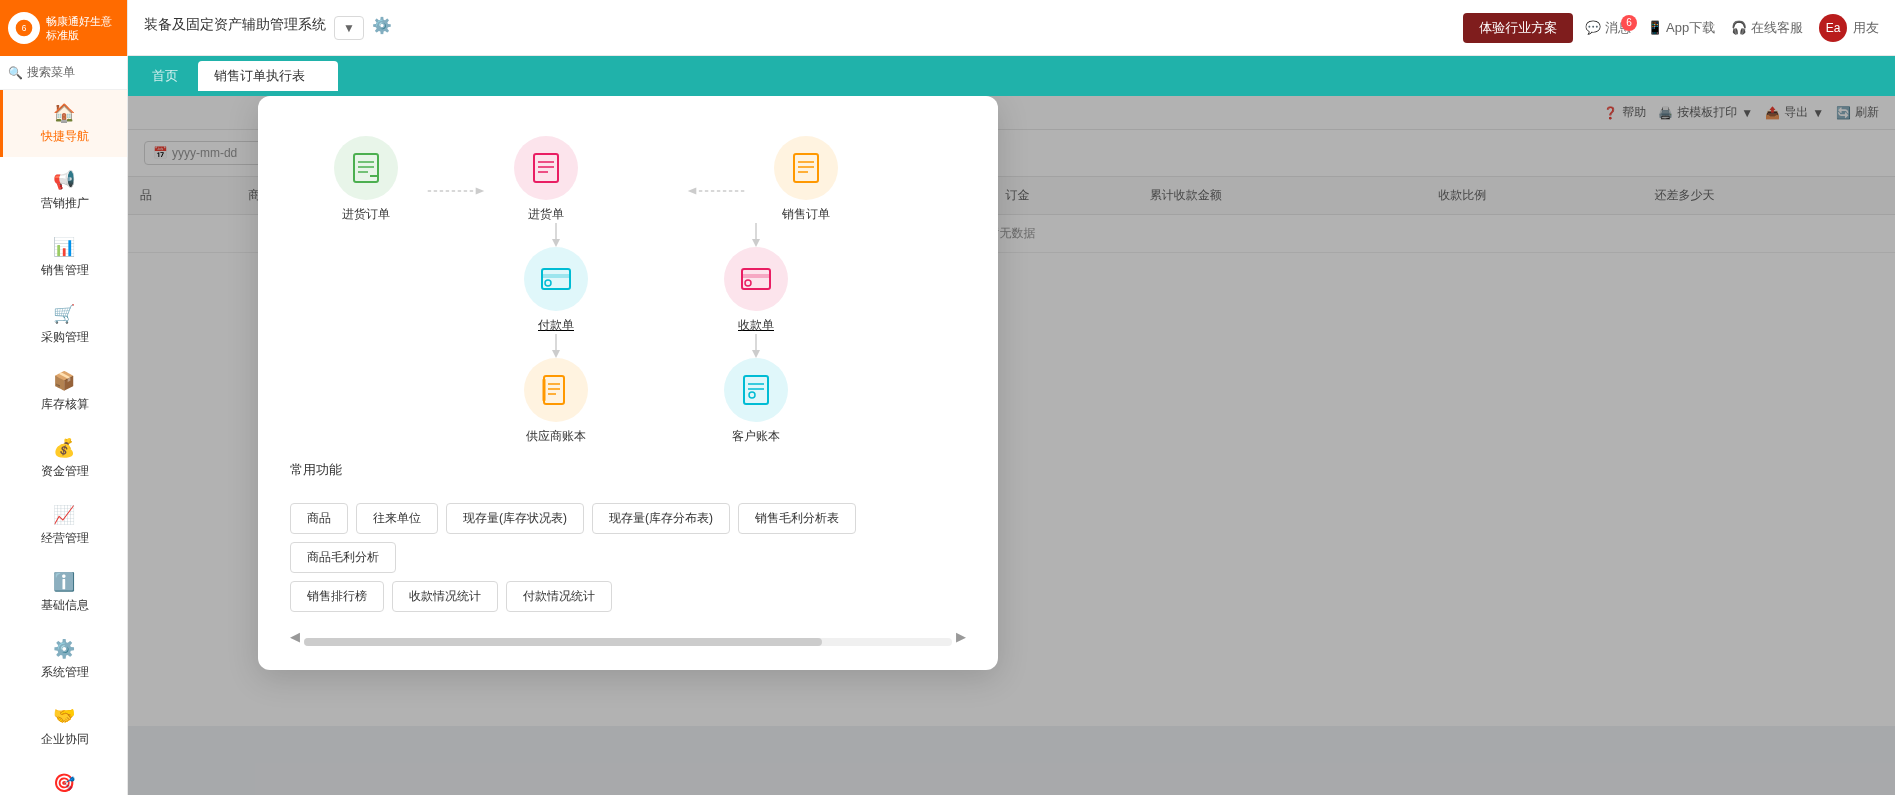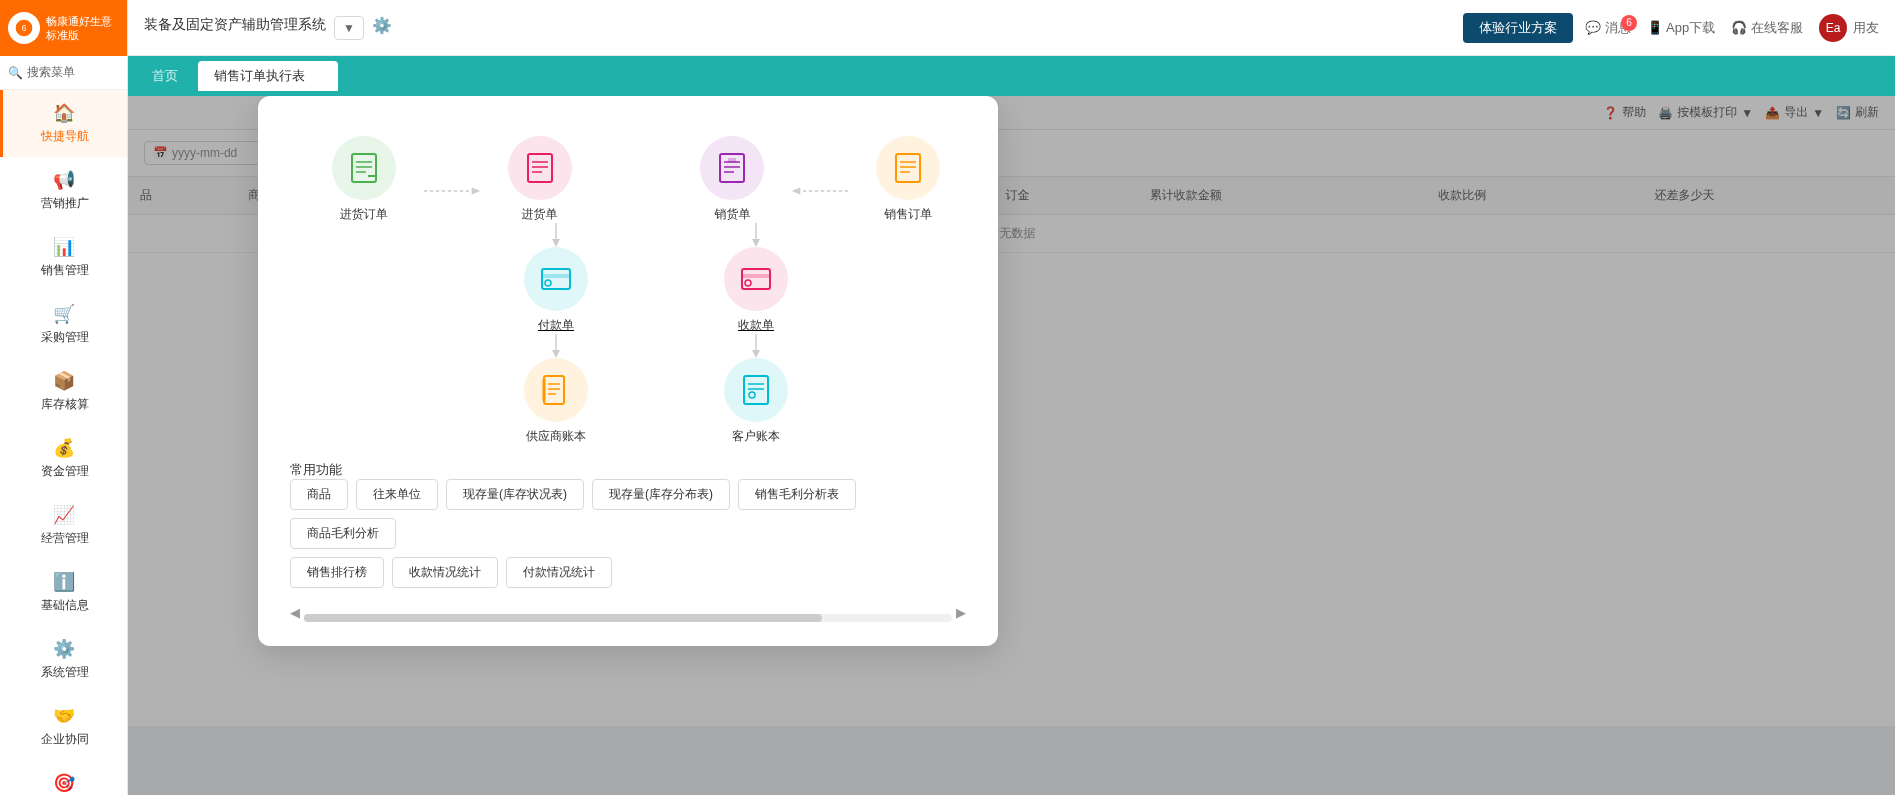--- a/index.html
+++ b/index.html
@@ -22,21 +22,21 @@
 
     
     .main-area { flex: 1; display: flex; flex-direction: column; overflow: hidden; }
 
     
     .topbar { height: 56px; background: #fff; display: flex; align-items: center; padding: 0 16px; gap: 12px; border-bottom: 1px solid #e8e8e8; }
     .topbar-title { font-size: 14px; color: #333; flex: 1; display: flex; align-items: flex-start; gap: 8px; }
     .topbar-title-text { font-weight: 500; }
     .topbar-dropdown { border: 1px solid #d9d9d9; border-radius: 4px; padding: 4px 8px; cursor: pointer; color: #666; font-size: 12px; display: flex; align-items: center; gap: 4px; }
     .topbar-settings { color: #666; cursor: pointer; font-size: 16px; }
-    .topbar-btn { background: #0c4a6e; color: #fff; border: none; border-radius: 4px; padding: 6px 16px; cursor: pointer; font-size: 13px; }
+    .topbar-btn { background: #7f1d1d; color: #fff; border: none; border-radius: 4px; padding: 6px 16px; cursor: pointer; font-size: 13px; }
     .topbar-right { display: flex; align-items: center; gap: 16px; color: #666; font-size: 13px; }
     .topbar-badge { position: relative; cursor: pointer; }
     .badge-dot { position: absolute; top: -4px; right: -6px; background: #ff4d4f; color: #fff; font-size: 10px; border-radius: 8px; padding: 0 4px; min-width: 16px; height: 16px; display: flex; align-items: center; justify-content: center; }
     .topbar-user { display: flex; align-items: center; gap: 6px; cursor: pointer; }
     .user-avatar { width: 28px; height: 28px; background: #b91c1c; border-radius: 50%; display: flex; align-items: center; justify-content: center; font-size: 12px; color: #fff; overflow: hidden; }
 
     
     .tabbar { height: 40px; background: #20b2aa; display: flex; align-items: center; padding: 0 8px; gap: 4px; }
     .tab { padding: 6px 16px; cursor: pointer; font-size: 13px; border-radius: 4px 4px 0 0; color: rgba(255,255,255,0.8); }
     .tab.active { background: #fff; color: #333; }
@@ -75,21 +75,21 @@
     .flow-circle.purple { background: #f3e5f5; }
     .flow-circle.orange { background: #fff3e0; }
     .flow-circle.teal { background: #e0f7fa; }
     .flow-circle.pink { background: #fce4ec; }
     .flow-label { font-size: 12px; color: #333; text-align: center; }
     .flow-arrow-h { display: flex; align-items: center; padding-bottom: 20px; }
     .flow-arrow-h svg { width: 60px; height: 20px; }
 
     
     .common-func { margin-top: 16px; }
-    .common-func-title { font-size: 13px; color: #333; margin-bottom: 0; font-weight: 500; }
+    .common-func-title { font-size: 13px; color: #333; margin-bottom: 24px; font-weight: 500; }
     .func-btns { display: flex; flex-wrap: wrap; gap: 8px; }
     .func-btn { border: 1px solid #d9d9d9; border-radius: 4px; padding: 6px 16px; font-size: 12px; color: #333; cursor: pointer; background: #fff; }
 
     
     .modal-scrollbar { margin-top: 12px; height: 8px; background: #f0f0f0; border-radius: 4px; position: relative; }
     .modal-scrollbar-thumb { height: 8px; background: #ccc; border-radius: 4px; width: 80%; position: absolute; left: 0; }
 
     
     .empty-data { text-align: center; color: #999; padding: 60px; font-size: 13px; }
 
@@ -303,32 +303,20 @@
                       <line x1="10" y1="12" x2="26" y2="12" stroke="#e91e63" stroke-width="1.5"></line>
                       <line x1="10" y1="17" x2="26" y2="17" stroke="#e91e63" stroke-width="1.5"></line>
                       <line x1="10" y1="22" x2="20" y2="22" stroke="#e91e63" stroke-width="1.5"></line>
                     </svg>
                 </div>
                 <span class="flow-label">进货单</span>
               </div>
 
               <div style="width: 80px; padding-bottom: 22px;"></div>
 
-              <div class="flow-node">
-                <div class="flow-circle purple">
-                  <svg width="36" height="36" viewBox="0 0 36 36">
-                      <rect x="6" y="4" width="24" height="28" rx="2" fill="none" stroke="#9c27b0" stroke-width="2"></rect>
-                      <line x1="10" y1="12" x2="26" y2="12" stroke="#9c27b0" stroke-width="1.5"></line>
-                      <line x1="10" y1="17" x2="26" y2="17" stroke="#9c27b0" stroke-width="1.5"></line>
-                      <line x1="10" y1="22" x2="20" y2="22" stroke="#9c27b0" stroke-width="1.5"></line>
-                      <rect x="14" y="8" width="8" height="5" rx="1" fill="#9c27b0" opacity="0.3"></rect>
-                    </svg>
-                </div>
-                <span class="flow-label">销货单</span>
-              </div>
 
               <div class="flow-arrow-h" style="padding-bottom: 22px; transform: scaleX(-1);">
                 <svg width="70" height="20" viewBox="0 0 70 20">
                   <line x1="2" y1="10" x2="58" y2="10" stroke="#ccc" stroke-width="1.5" stroke-dasharray="4,3"></line>
                   <polygon points="58,6 68,10 58,14" fill="#ccc"></polygon>
                 </svg>
               </div>
 
               <div class="flow-node">
                 <div class="flow-circle orange">

